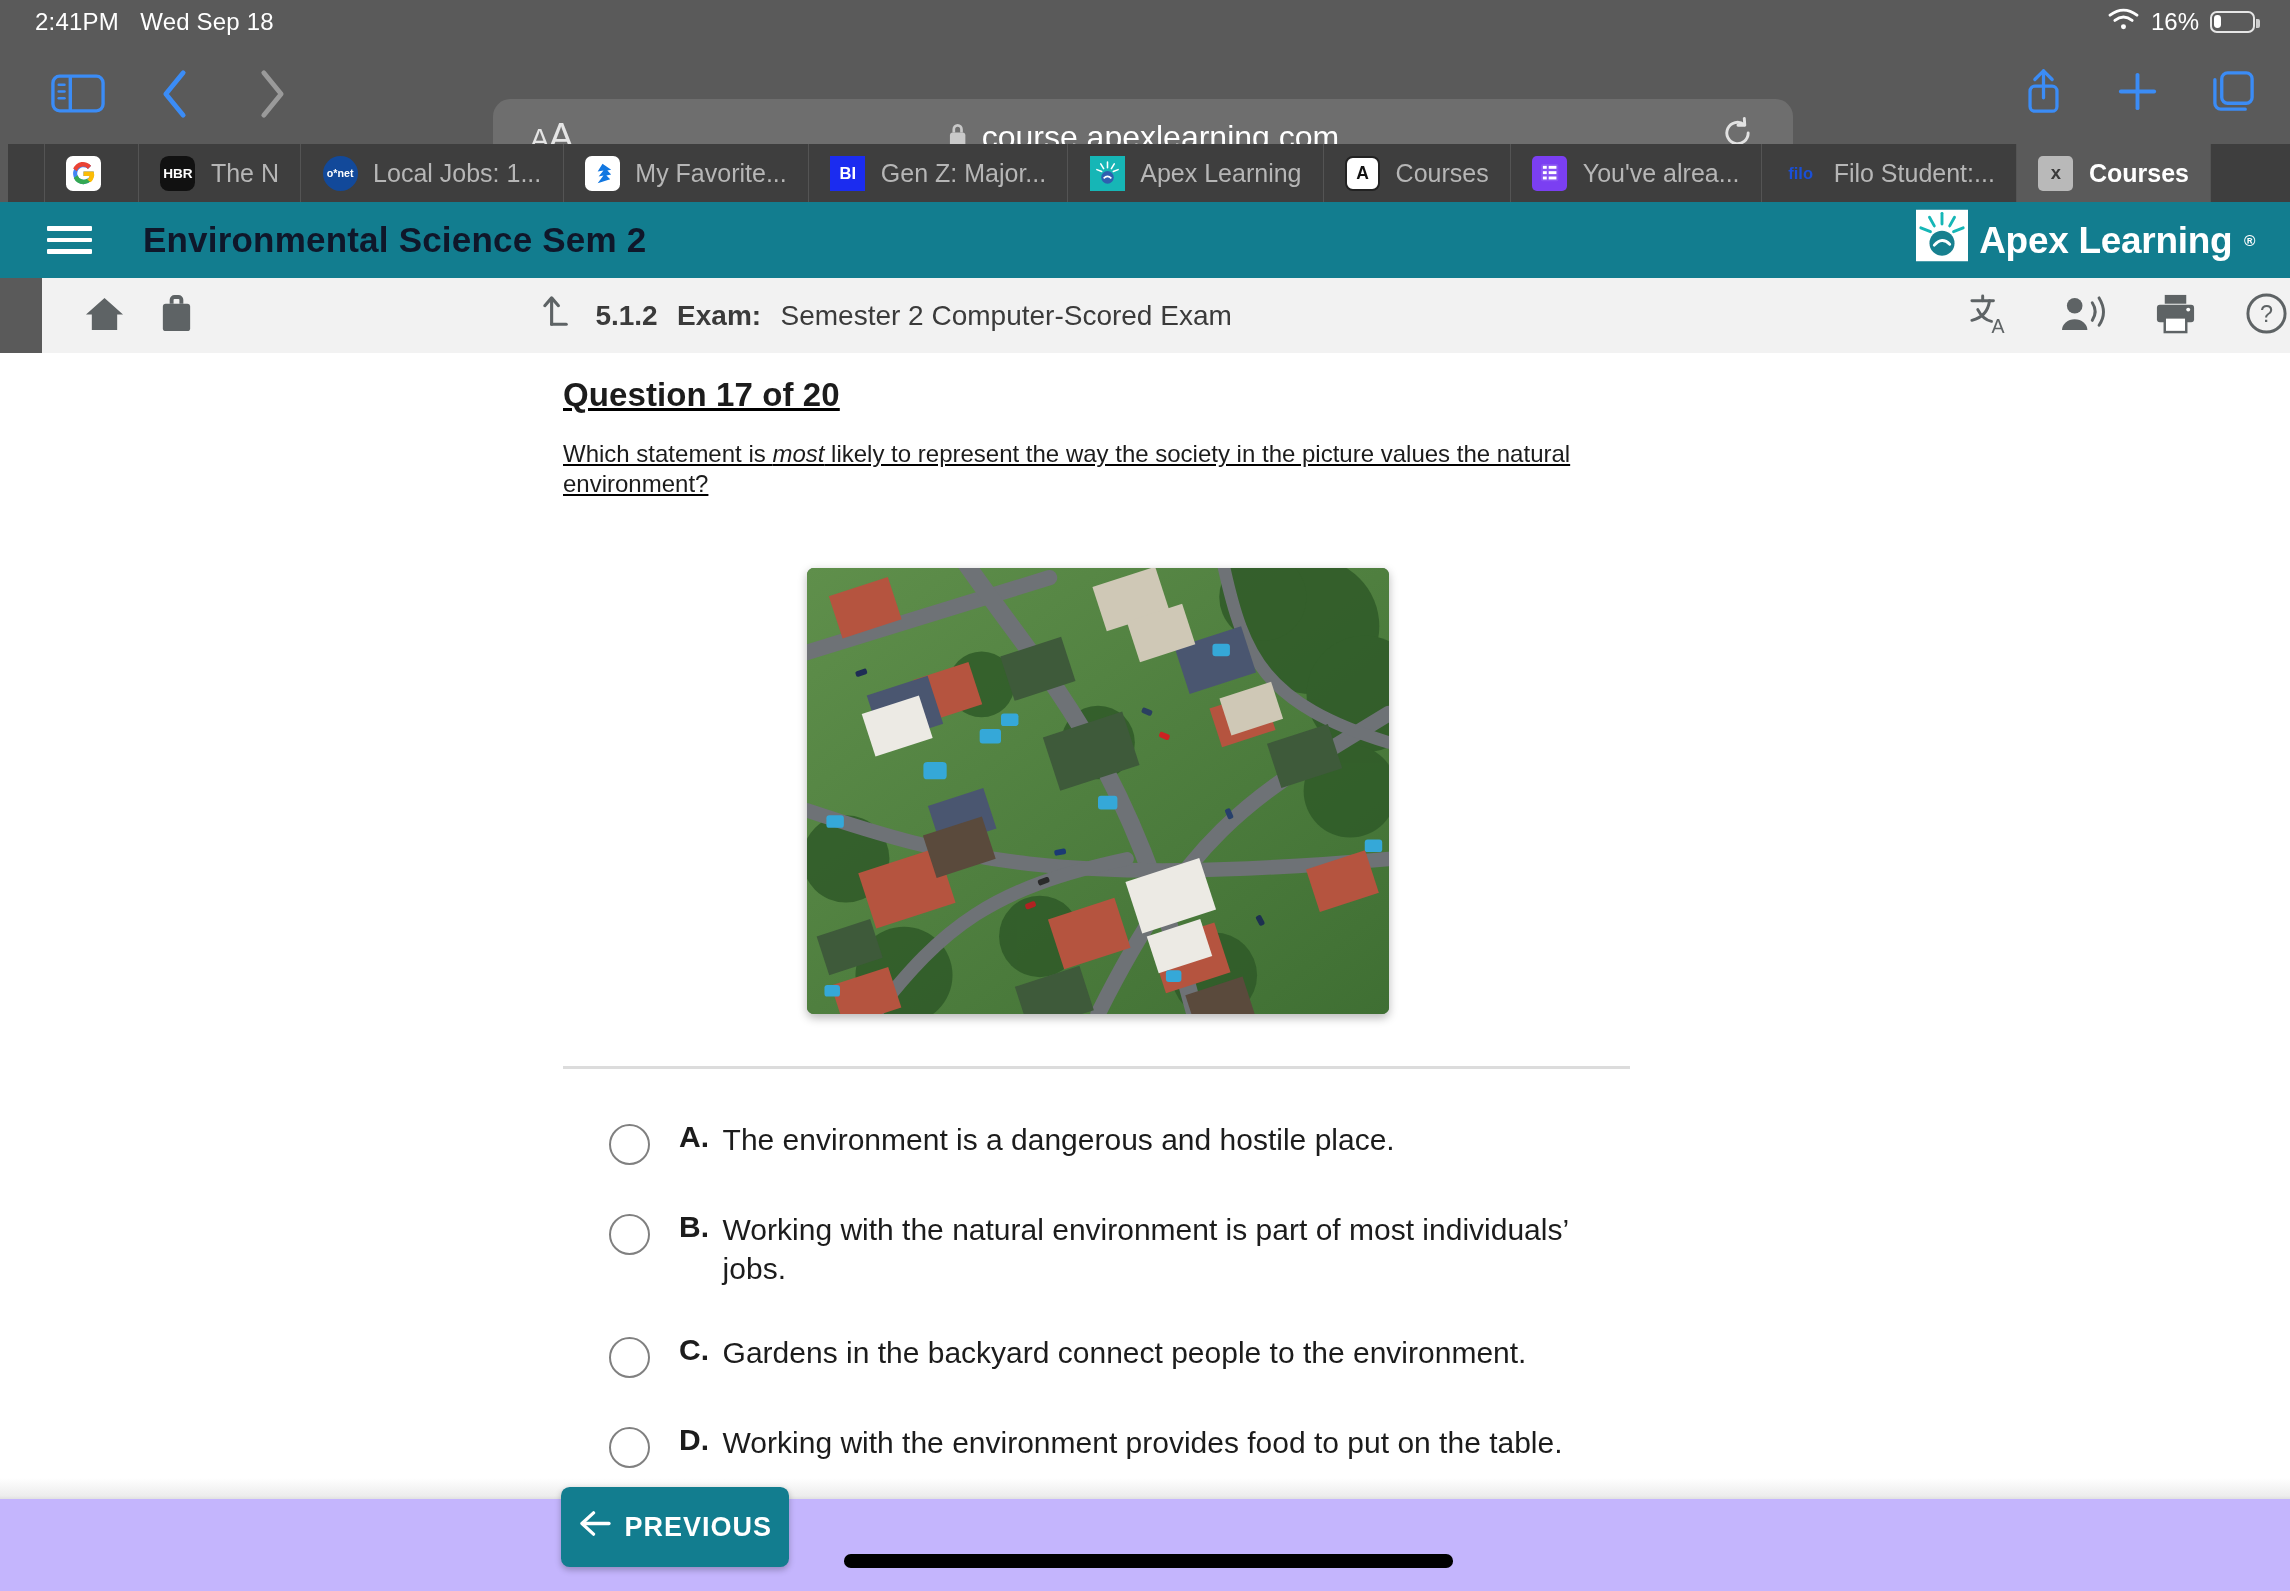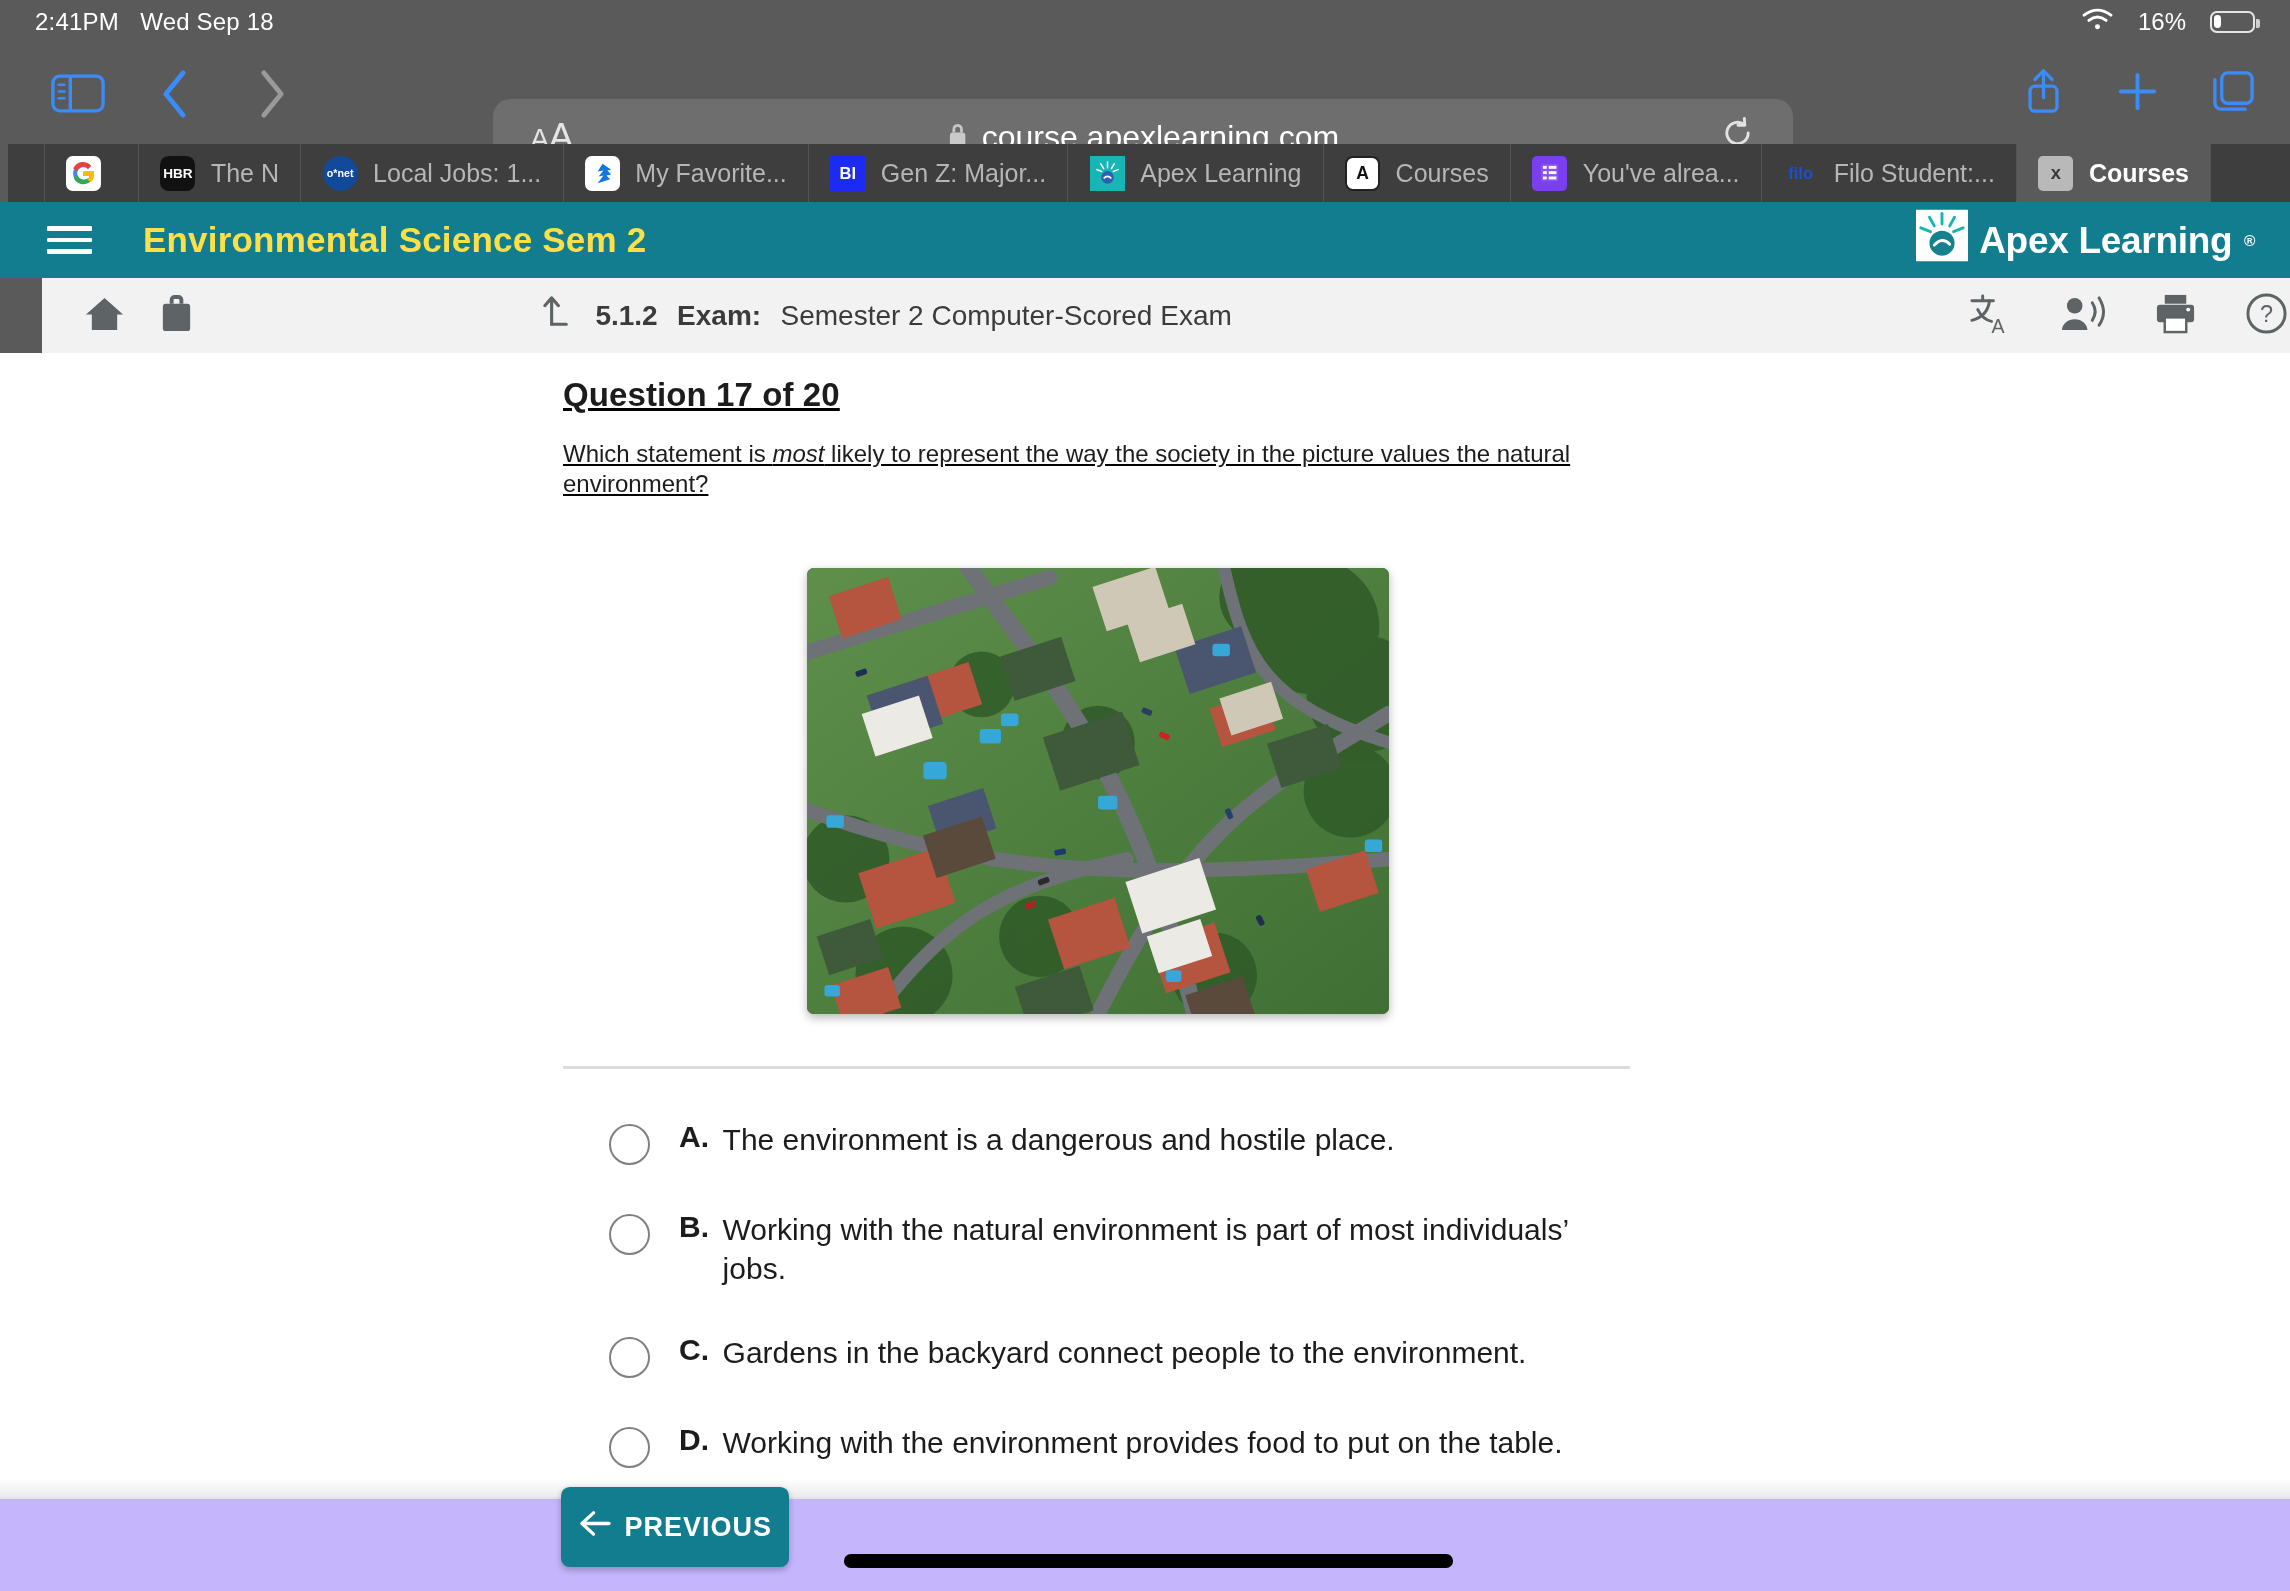--- a/index.html
+++ b/index.html
@@ -12,21 +12,21 @@
   #app { position: relative; width: 1996px; height: 1591px; background:#5a5a5a; }
 
   
   .statusbar {
     position: absolute; top:0; left:0; width:2290px; height:43px;
     background:#5a5a5a; color:#fff;
     display:flex; align-items:center; justify-content:space-between;
     padding: 0 35px;
   }
   .sb-left { display:flex; align-items:center; gap:21.3px; font-size:24px; font-weight:500; letter-spacing:0.2px;}
-  .sb-right { display:flex; align-items:center; gap:24px; font-size:24px; font-weight:500;}
+  .sb-right { display:flex; align-items:center; gap:11px; font-size:24px; font-weight:500;}
   .wifi-icon { display:inline-block; }
   .batt {
     width:45px; height:22px; border:2.4px solid rgba(255,255,255,.85);
     border-radius:6.8px; position:relative; display:inline-block;
   }
   .batt::after{
     content:""; position:absolute; right:-6.8px; top:6.8px; width:3.9px; height:8.7px;
     background:rgba(255,255,255,.7); border-radius:0 1.9px 1.9px 0;
   }
   .batt > i {
@@ -74,21 +74,21 @@
   
   .apex-header{
     position:absolute; top:202px; left:0; width:2290px; height:76px;
     background:#127d8f; display:flex; align-items:center;
   }
   .hamburger{ margin-left:47px; width:47px; }
   .hamburger span{ display:block; height:4.9px; background:#fff; border-radius:1px; margin:6.8px 0;}
   .hamburger span:nth-child(1){ width:45px;}
   .hamburger span:nth-child(2){ width:45px;}
   .hamburger span:nth-child(3){ width:45px;}
-  .course-title{ margin-left:49px; color:#fde047; font-size:35px; font-weight:600; letter-spacing:0.2px;}
+  .course-title{ margin-left:49px; color:#0f172a; font-size:35px; font-weight:600; letter-spacing:0.2px;}
   .apex-logo{ position:absolute; right:35px; top:50%; transform:translateY(-50%);
     display:flex; align-items:center; gap:11.6px; color:#fff;
     font-size:37px; font-weight:700; letter-spacing:-0.3px;}
 
   
   .subbar{
     position:absolute; top:278px; left:0; width:2290px; height:76px;
     background:#f2f2f2; border-bottom:1px solid #d8d8d8;
     display:flex; align-items:center;margin-left:42px;
   }

